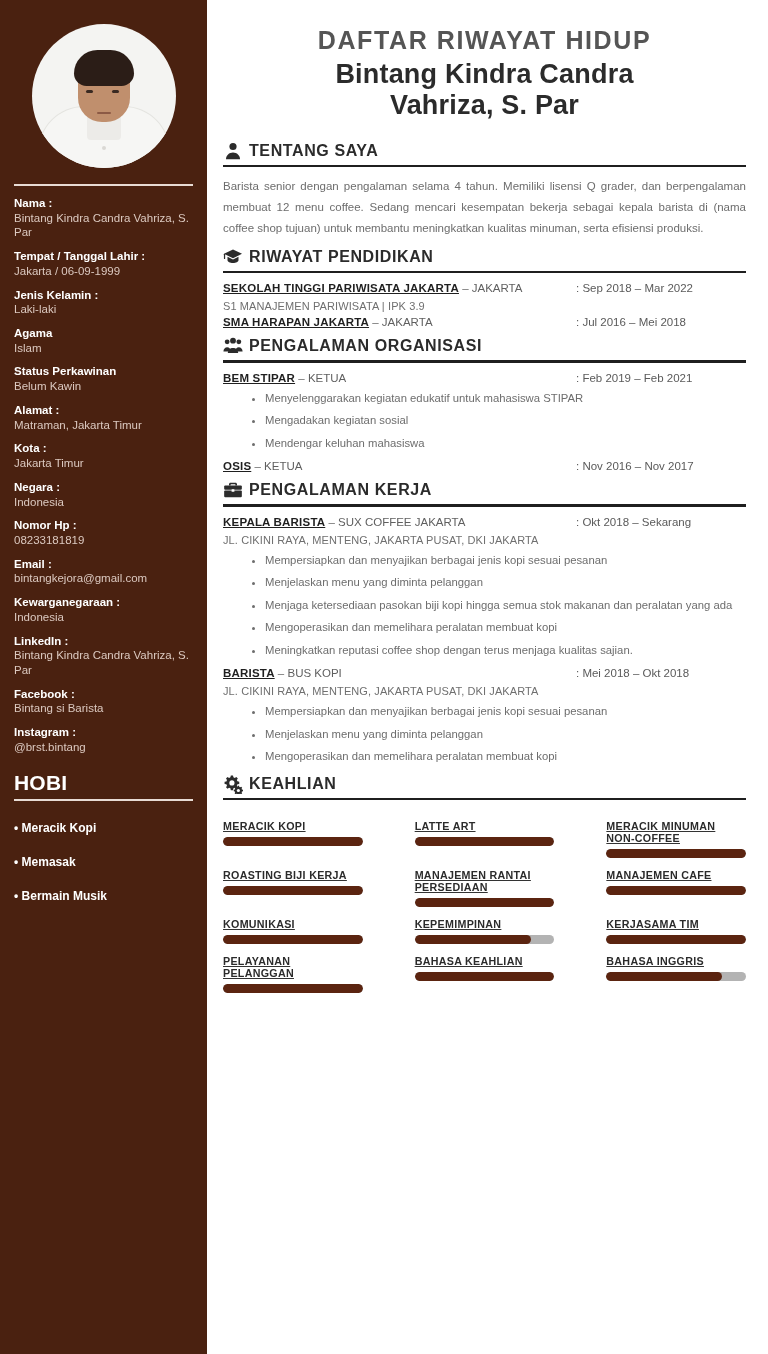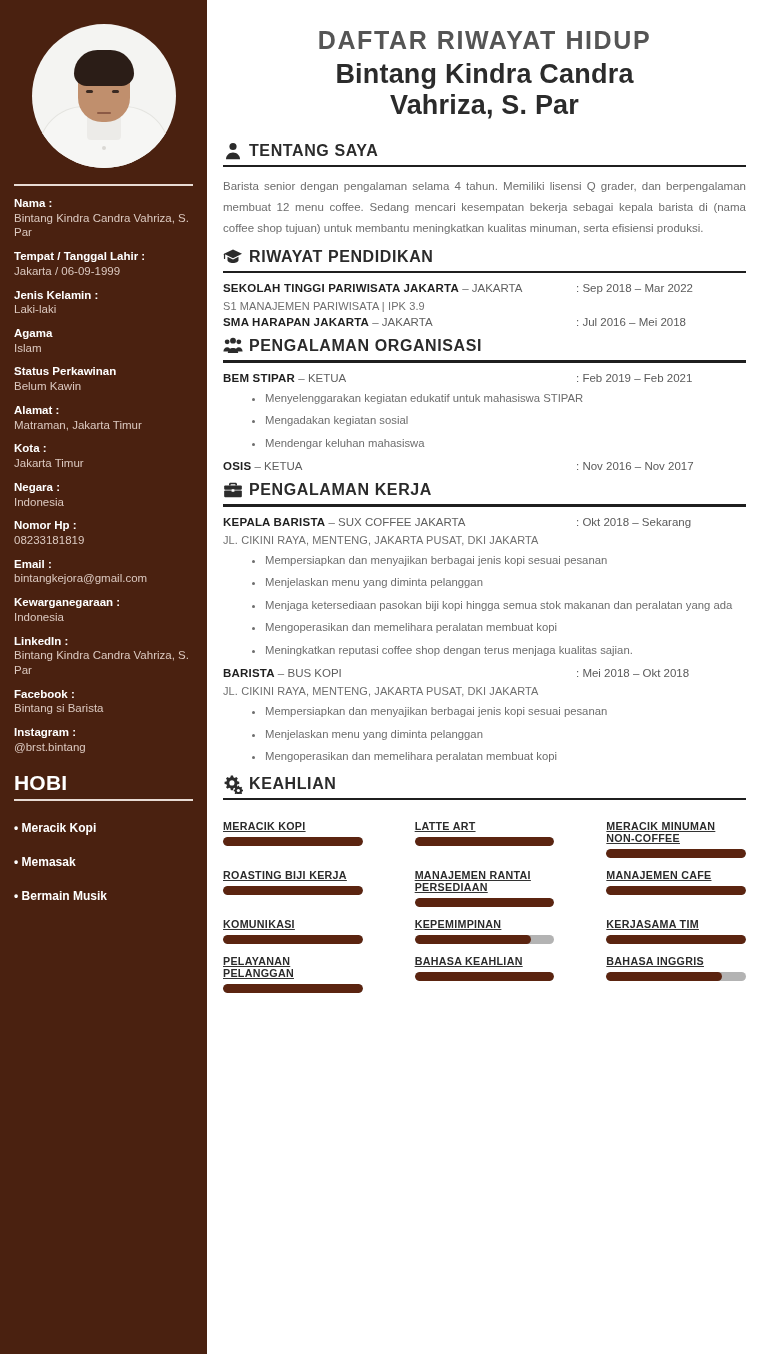--- a/index.html
+++ b/index.html
@@ -82,21 +82,21 @@
   .sec-head{display:flex;align-items:center;gap:6px;padding-bottom:4px;}
   .sec-title{font-size:16px;font-weight:bold;letter-spacing:.6px;color:#2b2b2b;}
   .sec-rule{height:2.5px;background:#1f1f1f;margin-bottom:9px;}
   .icon{width:20px;height:20px;flex:0 0 20px;display:block;}
 
   .para{font-size:11.5px;line-height:1.82;color:#6d6d6d;text-align:justify;margin:0 0 4px 0;}
 
   .entry{margin-bottom:4px;}
   .entry-row{display:flex;align-items:baseline;justify-content:space-between;gap:10px;}
   .e-left{font-size:11.5px;color:#5f5f5f;}
-  .e-org{font-weight:bold;color:#1f1f1f;letter-spacing:.2px;}
+  .e-org{font-weight:bold;color:#1f1f1f;letter-spacing:.2px;text-decoration:underline;}
   .e-sep{color:#6a6a6a;}
   .e-date{font-size:11.5px;color:#5a5a5a;white-space:nowrap;width:170px;flex:0 0 170px;}
   .e-sub{font-size:11px;color:#6f6f6f;margin:6px 0 2px 0;letter-spacing:.1px;}
   ul.bullets{margin:6px 0 8px 0;padding-left:42px;}
   ul.bullets li{font-size:11.3px;color:#6d6d6d;line-height:1.55;margin-bottom:5px;}
 
   
   .skills-grid{
     display:grid;grid-template-columns:1fr 1fr 1fr;
     column-gap:52px;row-gap:0px;margin-top:20px;text-decoration:underline;

